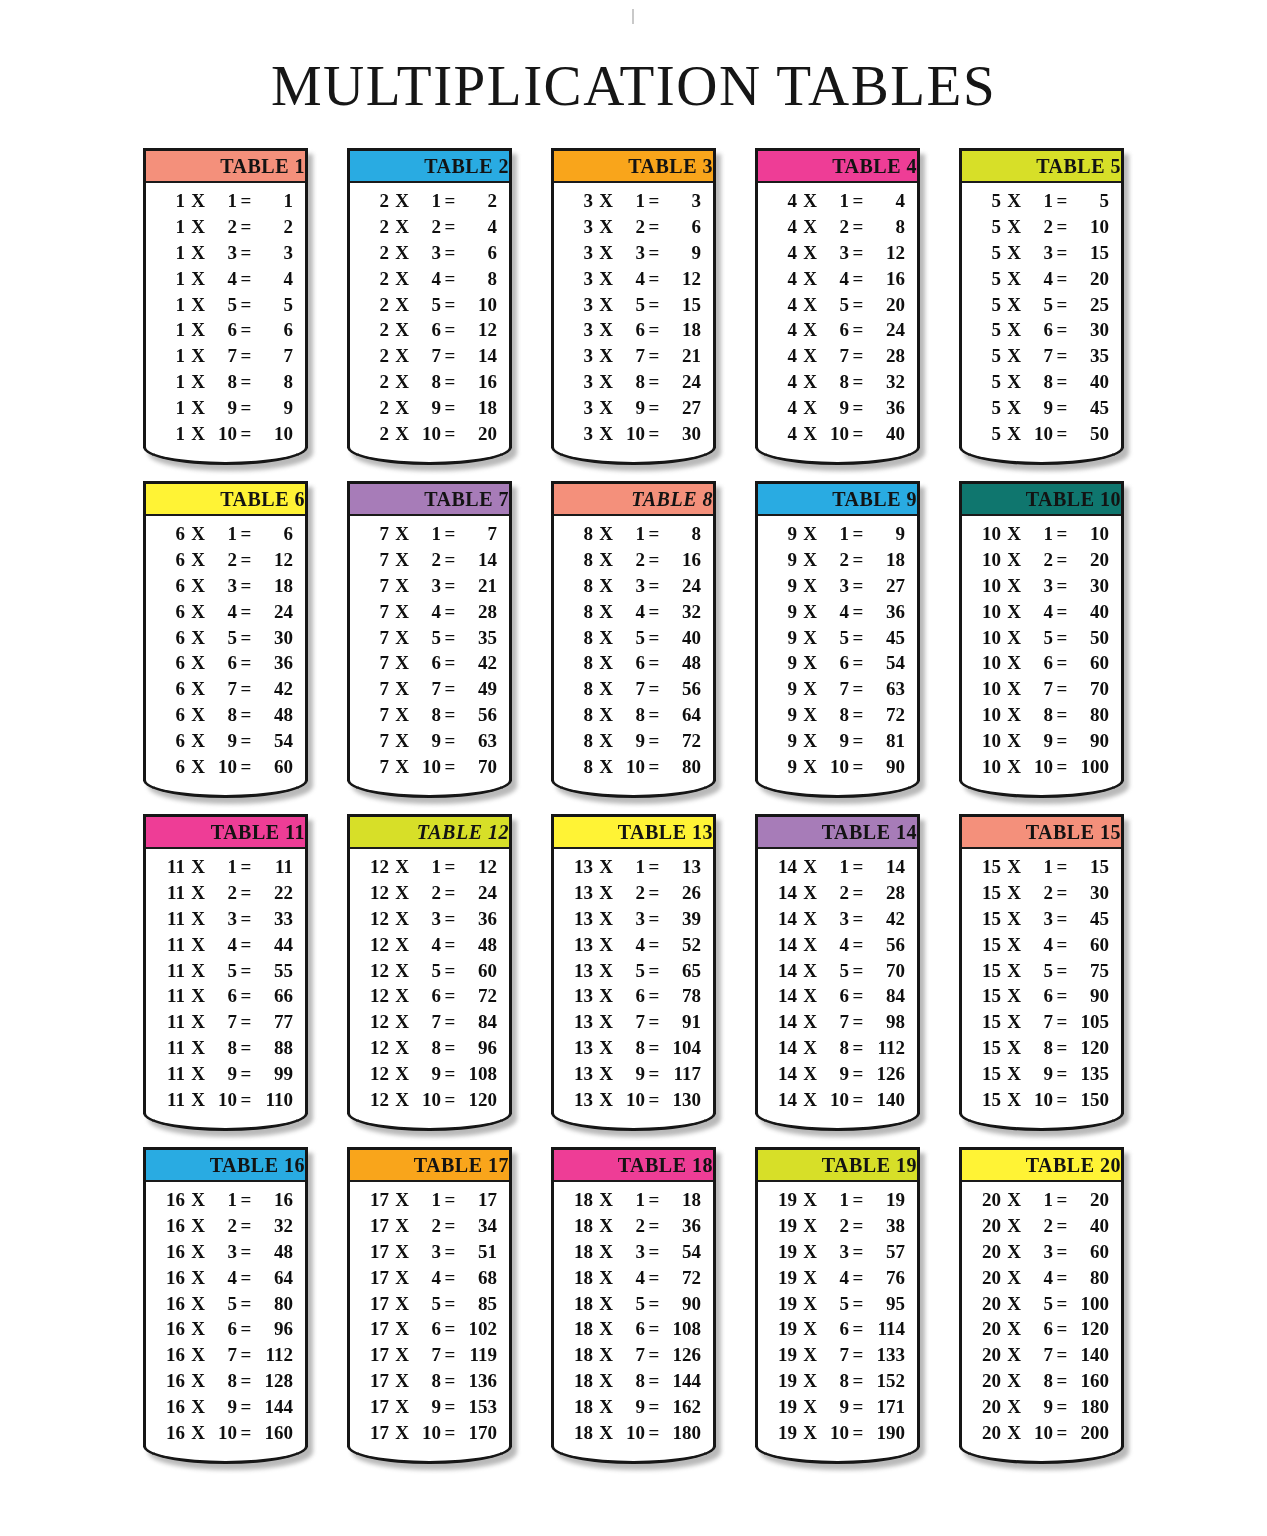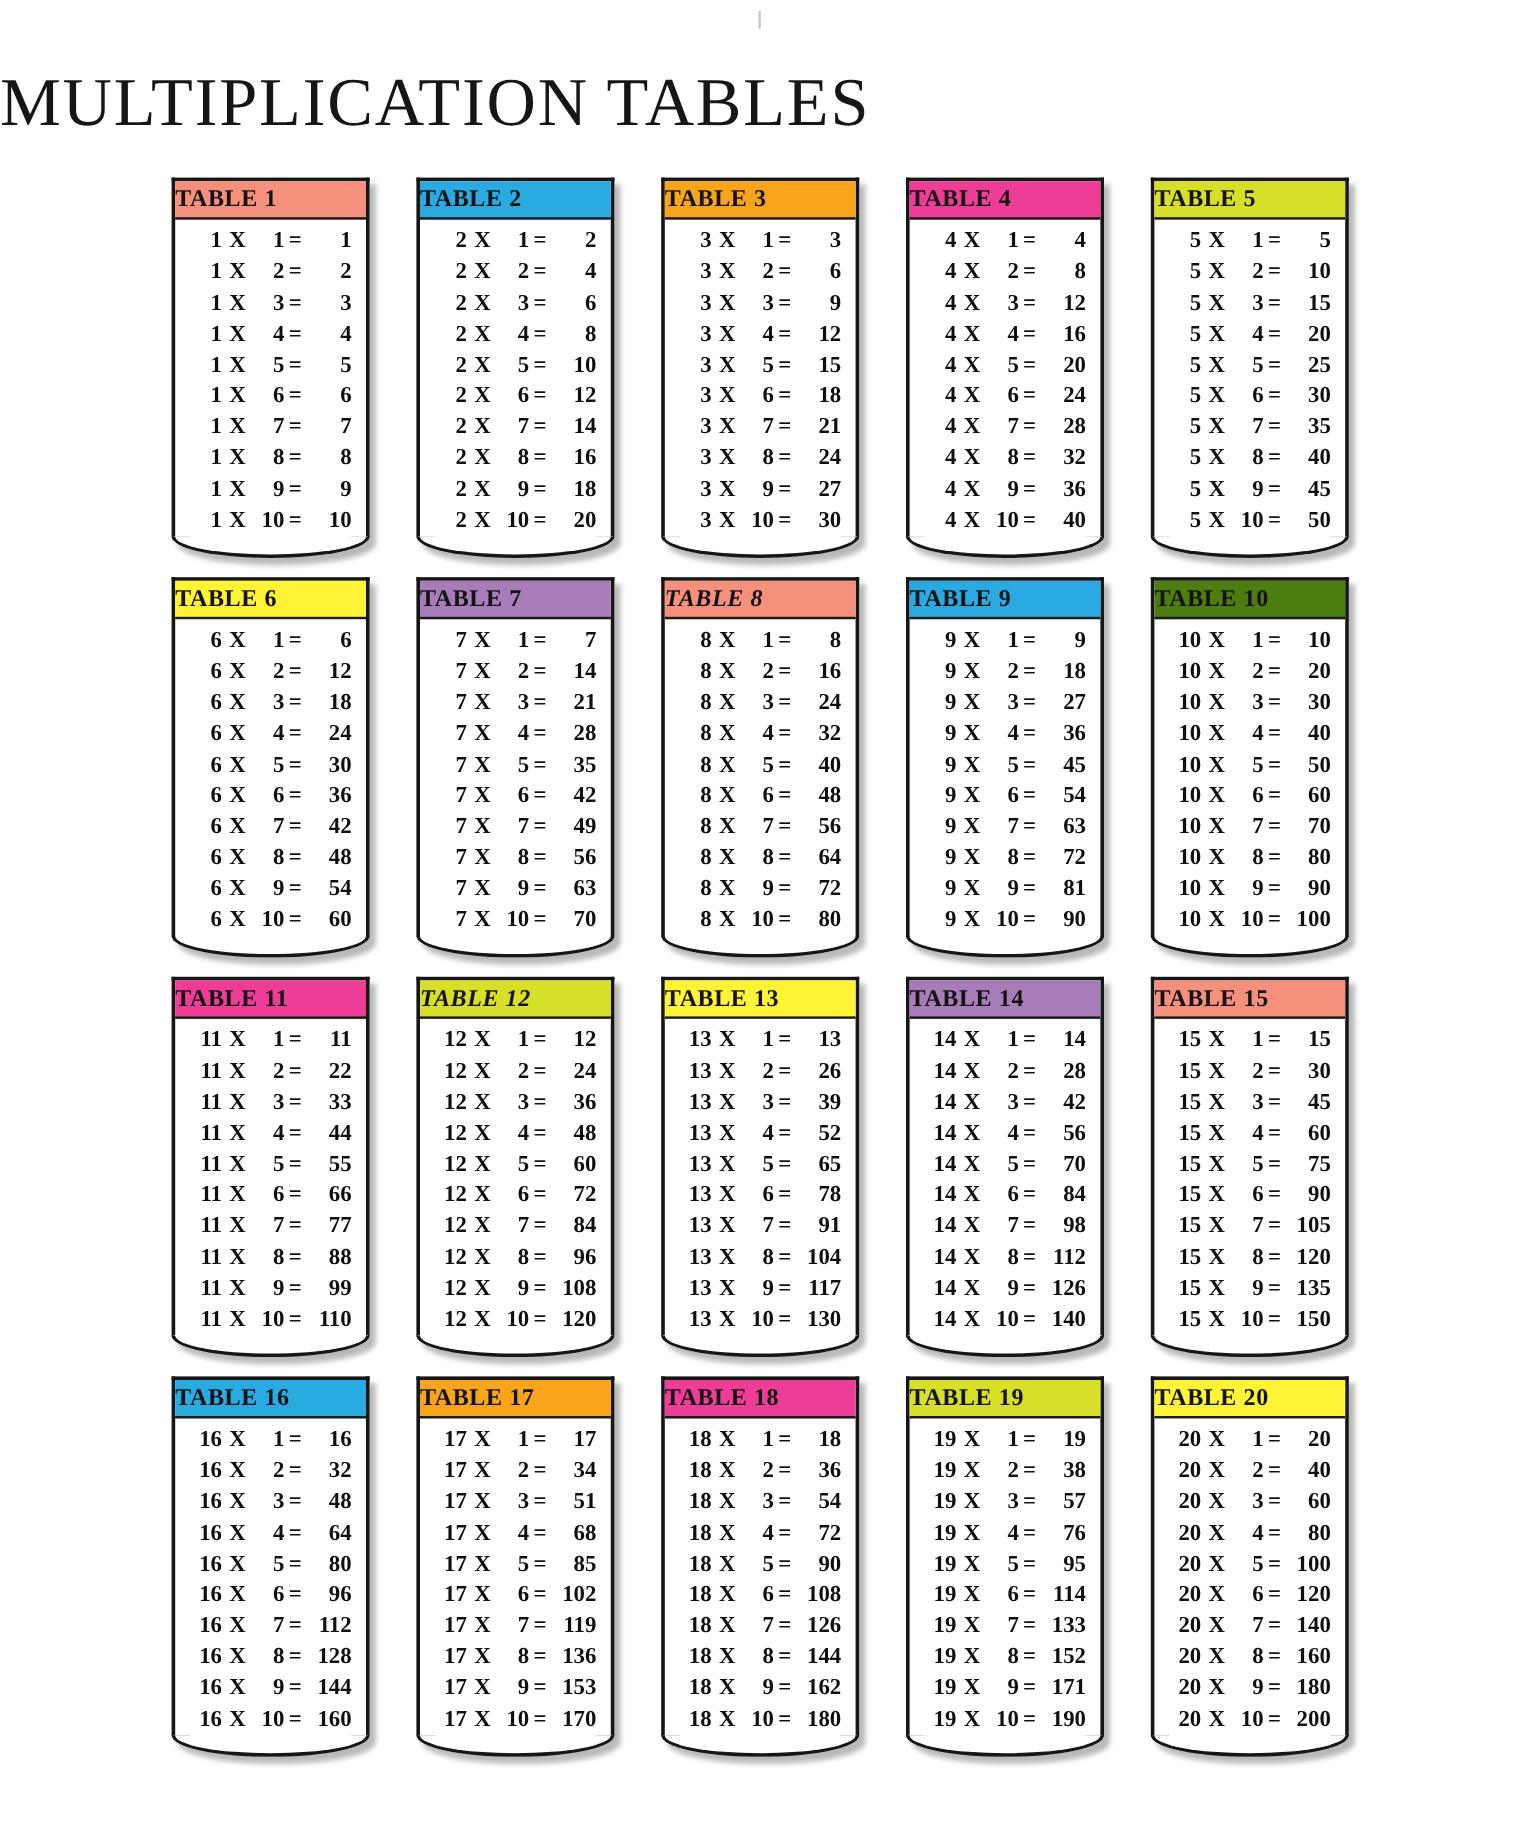--- a/index.html
+++ b/index.html
@@ -14,21 +14,21 @@
   .artifact {
     position: absolute;
     left: 632px;
     top: 9px;
     width: 2px;
     height: 15px;
     background: #c9c9c9;
   }
   .title {
     margin: 52px 0 0 0;
-    text-align: left;
+    text-align: center;
     font-size: 57px;
     font-weight: 400;
     letter-spacing: 1.5px;
     color: #161616;
     line-height: 1.2;
   }
   .grid {
     width: 981px;
     margin: 28px auto 0 auto;
     display: grid;
@@ -56,21 +56,21 @@
     height: 18px;
     box-sizing: border-box;
     background: #ffffff;
     border: 3px solid #161616;
     border-top: none;
     border-radius: 0 0 50% 50% / 0 0 18px 18px;
   }
   .card-head {
     height: 30px;
     line-height: 30px;
-    text-align: left;
+    text-align: right;
     font-weight: bold;
     font-size: 20px;
     letter-spacing: 0.5px;
     color: #131313;
     border-bottom: 2px solid #1a1a1a;
   }
   .rows { padding: 5px 12px 0 9px; }
   .row {
     display: flex;
     height: 25.8px;
@@ -763,21 +763,21 @@
           <div class="row">
             <span class="c ca">9</span>
             <span class="c cx">X</span>
             <span class="c cb">10</span>
             <span class="c ce">=</span>
             <span class="c cr">90</span>
           </div>
         </div>
       </section>
       <section class="card">
-        <header class="card-head" style="background: #4d7c0f;"><span>TABLE 10</span></header>
+        <header class="card-head" style="background: #0f766e;"><span>TABLE 10</span></header>
         <div class="rows">
           <div class="row">
             <span class="c ca">10</span>
             <span class="c cx">X</span>
             <span class="c cb">1</span>
             <span class="c ce">=</span>
             <span class="c cr">10</span>
           </div>
           <div class="row">
             <span class="c ca">10</span>

